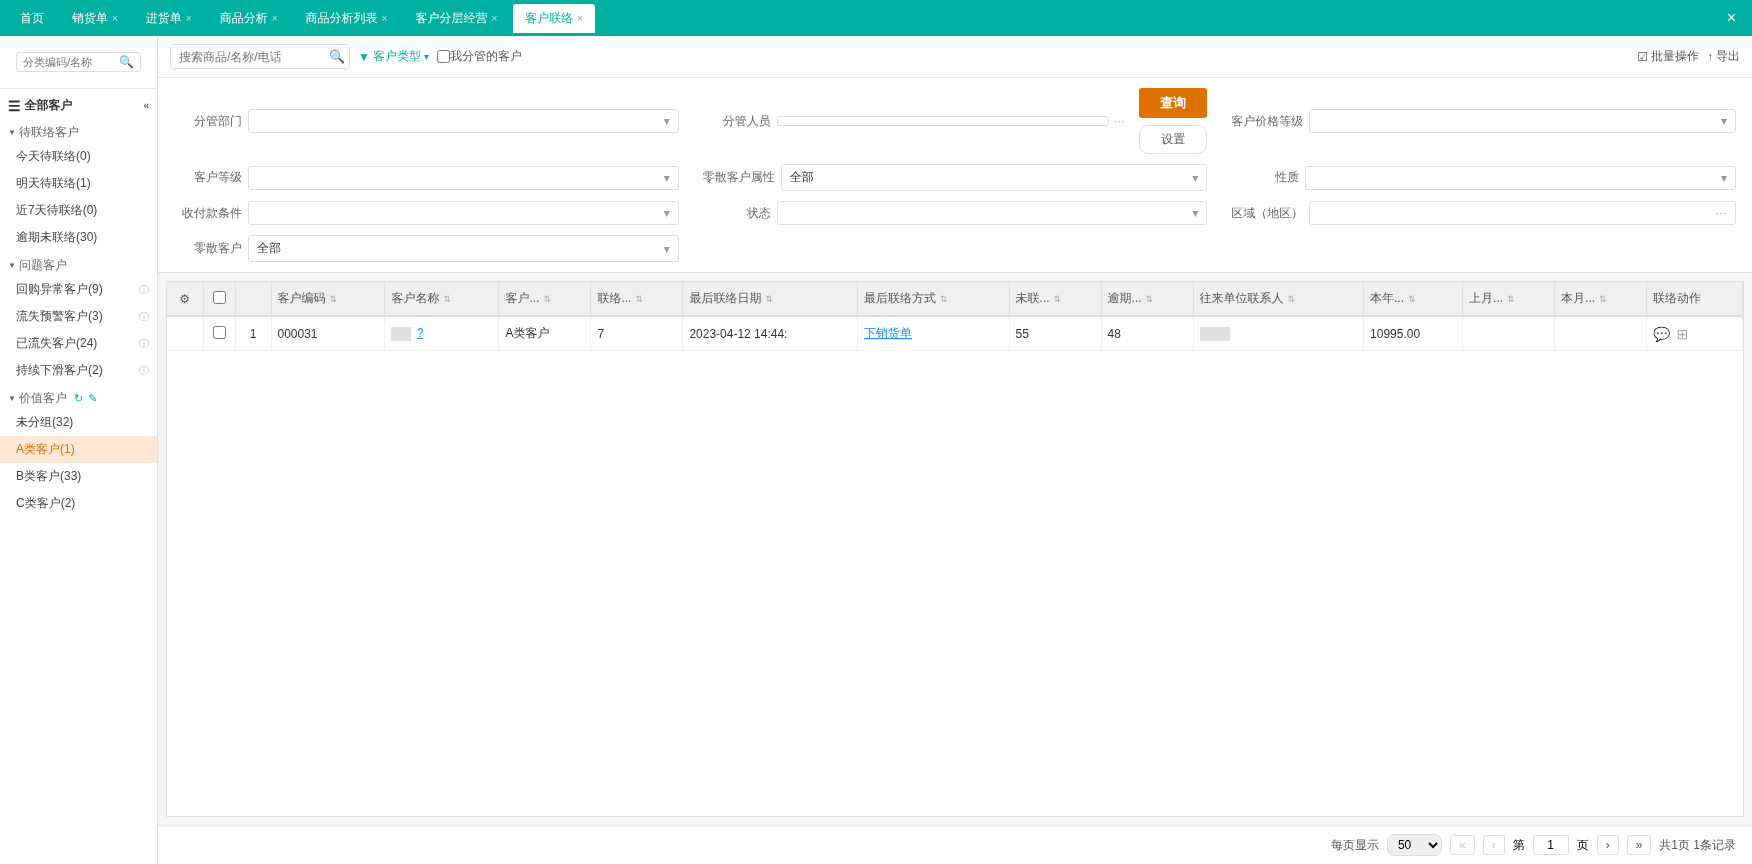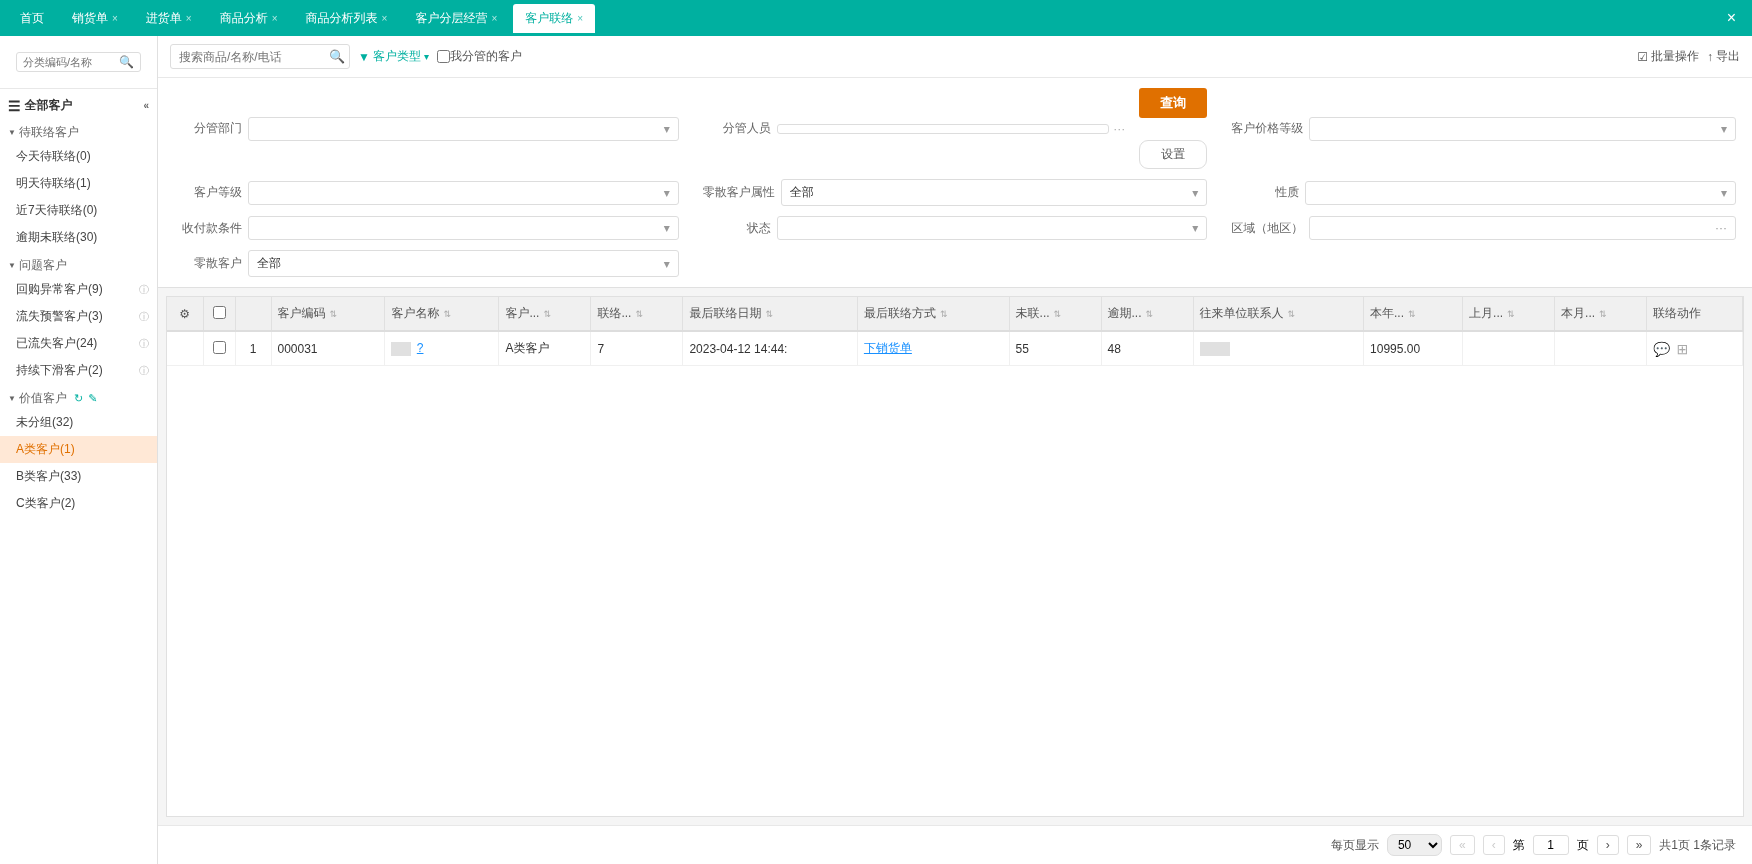--- a/index.html
+++ b/index.html
@@ -472,21 +472,21 @@
           </div>
         </div>
         <div class="filter-cell">
           <span class="filter-cell-label">分管人员</span>
           <div style="flex:1;display:flex;align-items:center;gap:4px;">
             <div class="filter-cell-control" style="flex:1;">
               <span class="ctrl-placeholder"></span>
             </div>
             <span style="color:#aaa;cursor:pointer;">···</span>
           </div>
-          <div style="display:flex;flex-direction:column;gap:22px;margin-left:8px;">
+          <div style="display:flex;flex-direction:column;gap:7px;margin-left:8px;">
             <button class="btn-query">查询</button>
             <button class="btn-settings">设置</button>
           </div>
         </div>
 
         <div class="filter-cell">
           <span class="filter-cell-label">客户价格等级</span>
           <div class="filter-cell-control">
             <span class="ctrl-placeholder"></span>
             <span class="chevron">▾</span>

